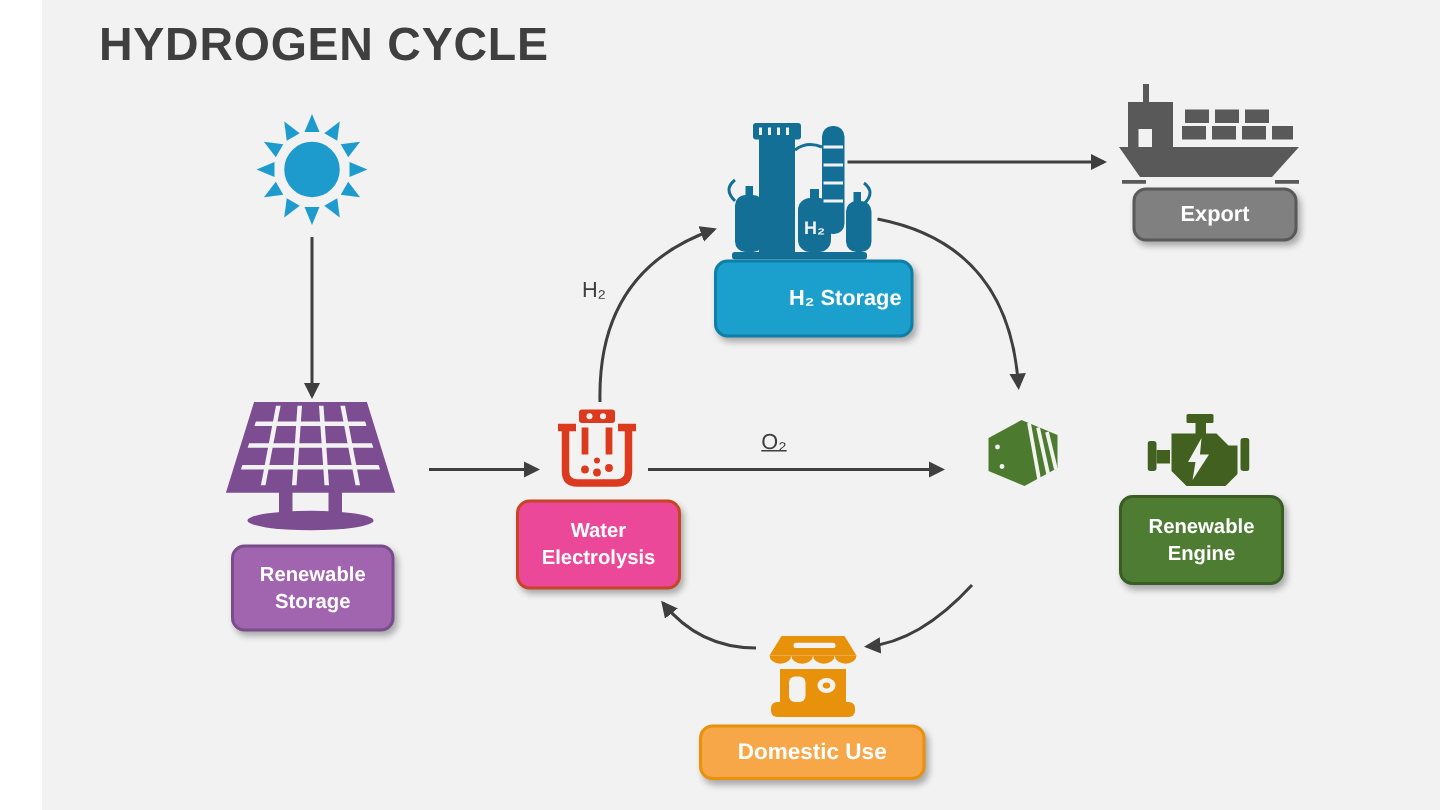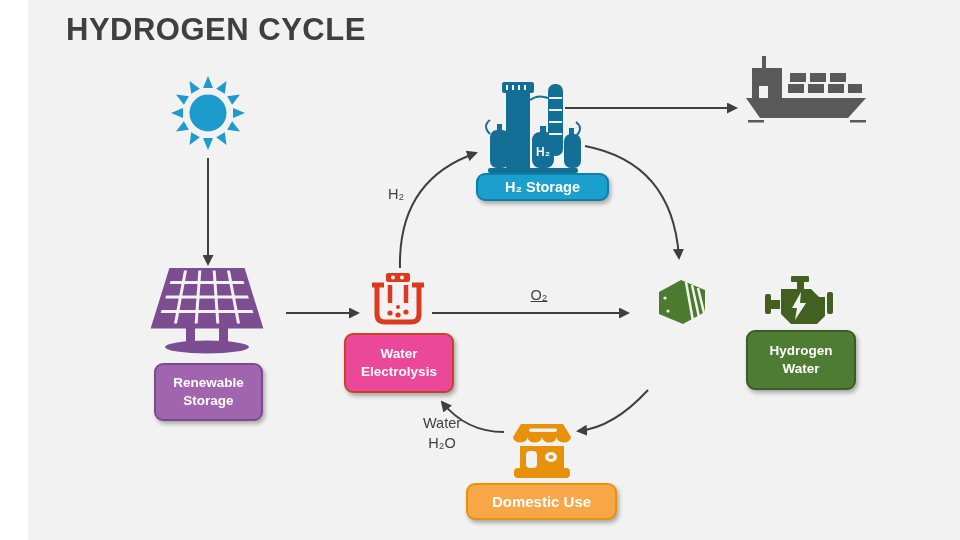--- a/index.html
+++ b/index.html
@@ -17,30 +17,30 @@
   .btn{
     position:absolute; box-sizing:border-box;
     display:flex; align-items:center; justify-content:center; text-align:center;
     color:#FFFFFF; font-weight:bold; font-size:13.5px; line-height:1.3;
     border-radius:9px; border:2px solid transparent;
     box-shadow:2px 3px 4px rgba(0,0,0,.3);
     padding:2px 6px;
   }
   .btn-renewable {left:126px; top:363px; width:109px; height:58px; background:#A165AF; border-color:#7A4C8C;}
   .btn-electrolysis{left:316px; top:333px; width:110px; height:60px; background:#ec4899; border-color:#C74424;}
-  .btn-storage   {left:448px; top:173px; width:133px; height:28px; background:#1B9FCC; border-color:#0E7FA6; font-size:14.5px;}
+  .btn-storage   {left:448px; top:173px; width:133px; height:52px; background:#1B9FCC; border-color:#0E7FA6; font-size:14.5px;justify-content:flex-end;}
   .btn-export    {left:727px; top:125px; width:110px; height:36px; background:#808080; border-color:#595959; font-size:14.5px;}
   .btn-fuelcell  {left:594px; top:330px; width:110px; height:60px; background:#6BA84F; border-color:#4E7E33; font-size:14.5px;}
   .btn-engine    {left:718px; top:330px; width:110px; height:60px; background:#4E7C33; border-color:#3A5D26;}
   .btn-domestic  {left:438px; top:483px; width:151px; height:37px; background:#F7A648; border-color:#E8920C; font-size:15px;}
   .flow-label{
     position:absolute; color:#3F3F3F; font-size:14.5px; text-align:center;
   }
   .lbl-h2{left:348px; top:186px; width:40px;}
-  .lbl-o2{left:491px; top:287px; width:40px;text-decoration:underline;}
+  .lbl-o2{left:468px; top:287px; width:40px;text-decoration:underline;}
   .lbl-water{left:382px; top:414px; width:64px; line-height:1.35;}
   .icon{position:absolute;}
 </style>
 </head>
 <body>
 
 <div class="canvas">
 
   <div class="page-title">HYDROGEN CYCLE</div>
 
@@ -57,24 +57,20 @@
       <path d="M372 268 Q370 180 448 153" marker-end="url(#ah)"></path>
       <path d="M557 146 Q645 163 651 258" marker-end="url(#ah)"></path>
       <path d="M620 390 Q585 428 550 431" marker-end="url(#ah)"></path>
       <path d="M476 432 Q438 432 414 402" marker-end="url(#ah)"></path>
       <path d="M537 108 L708 108" marker-end="url(#ah)"></path>
     </g>
   </svg>
 
   <div class="flow-label lbl-h2">H₂</div>
   <div class="flow-label lbl-o2">O₂</div>
-  <div class="flow-label lbl-water">
-    <div>Water</div>
-    <div>H₂O</div>
-  </div>
 
   <svg class="icon" style="left:143px; top:76px;" width="74" height="74" viewBox="0 0 74 74">
     <g fill="#1E9BCD">
       <polygon points="37,0 32,12 42,12"></polygon>
       <polygon points="37,0 32,12 42,12" transform="rotate(30 37 37)"></polygon>
       <polygon points="37,0 32,12 42,12" transform="rotate(60 37 37)"></polygon>
       <polygon points="37,0 32,12 42,12" transform="rotate(90 37 37)"></polygon>
       <polygon points="37,0 32,12 42,12" transform="rotate(120 37 37)"></polygon>
       <polygon points="37,0 32,12 42,12" transform="rotate(150 37 37)"></polygon>
       <polygon points="37,0 32,12 42,12" transform="rotate(180 37 37)"></polygon>
@@ -200,20 +196,23 @@
 
   <div class="btn btn-renewable">
     <span>Renewable Storage</span>
   </div>
   <div class="btn btn-electrolysis">
     <span>Water Electrolysis</span>
   </div>
   <div class="btn btn-storage">
     <span>H₂ Storage</span>
   </div>
+  <div class="btn btn-export">
+    <span>Export</span>
+  </div>
   <div class="btn btn-engine">
-    <span>Hydrogen Water</span>
+    <span>Renewable Engine</span>
   </div>
   <div class="btn btn-domestic">
     <span>Domestic Use</span>
   </div>
 
 </div>
 
 </body></html>

